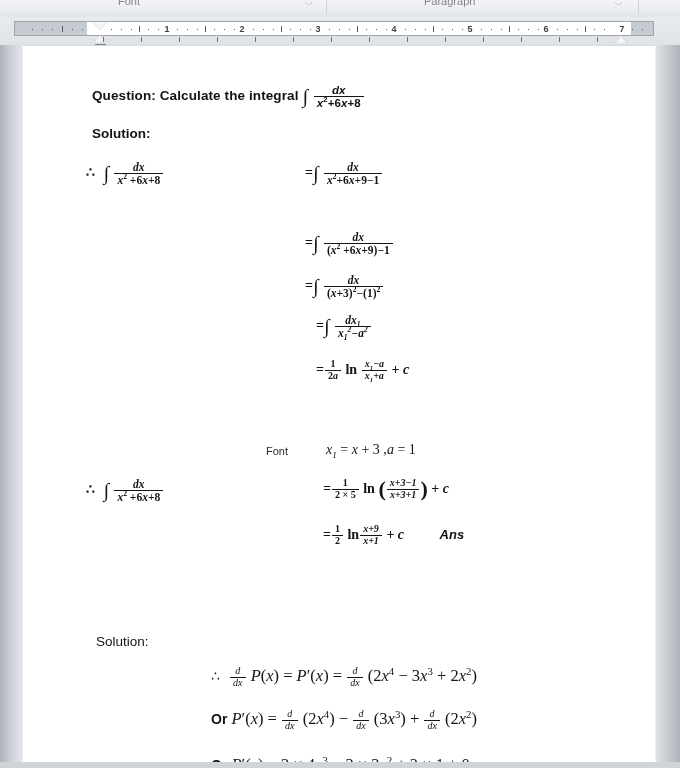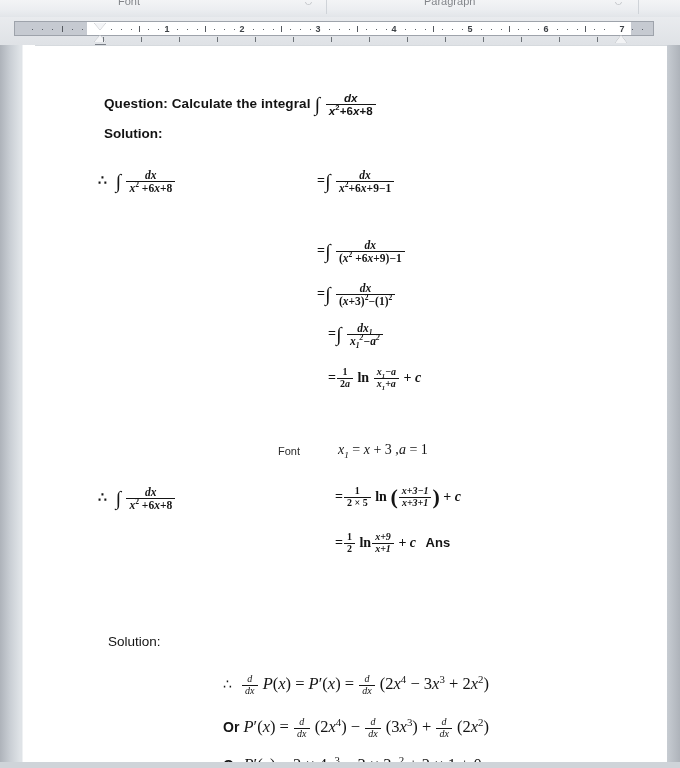--- a/index.html
+++ b/index.html
@@ -144,21 +144,21 @@
     left: 0; top: 45px;
     width: 680px; height: 723px;
     background: linear-gradient(to right,
        #aeb3ba 0px, #c9ced4 10px, #dfe3e7 20px, #dfe3e7 22px,
        #ffffff 23px, #ffffff 655px,
        #dfe3e7 656px, #c9ced4 666px, #aeb3ba 680px);
     overflow: hidden;
   }
   .page {
     position: absolute;
-    left: 35px; top: 0;
+    left: 23px; top: 0;
     width: 632px;
     height: 717px;
     background: #ffffff;
     border-top: 1px solid #d6dade;
     box-sizing: border-box;
     overflow: hidden;
   }
   .page-bottom-edge {
     position: absolute;
     left: 0; bottom: 0;
@@ -206,21 +206,21 @@
     font-size: 20px;
     font-style: italic;
     vertical-align: -3px;
     margin-right: 1px;
   }
   .frac {
     display: inline-block;
     vertical-align: middle;
     text-align: center;
     line-height: 1.08;
-    margin: 8px 1px;
+    margin: 0 1px;
   }
   .frac > .num {
     display: block;
     padding: 0 3px 0px 3px;
     border-bottom: 1.3px solid #151515;
     font-size: 11.5px;
   }
   .frac > .den {
     display: block;
     padding: 0px 3px 0 3px;
@@ -234,23 +234,24 @@
     margin-right: 5px;
   }
   .paren-big {
     display: inline-block;
     font-size: 22px;
     vertical-align: middle;
     font-family: "Liberation Serif", serif;
     line-height: .85;
   }
   .ans {
+    font-style: italic;
     font-family: "Liberation Sans", sans-serif;
     font-size: 13px;
-    margin-left: 6px;
+    margin-left: 32px;
   }
 </style>
 </head>
 <body>
 
 <div class="ribbon-strip">
   <span class="ribbon-group-label rg-font">Font</span>
   <span class="dialog-launcher dl-font">◡</span>
   <span class="group-sep gs-1"></span>
   <span class="ribbon-group-label rg-para">Paragraph</span>

